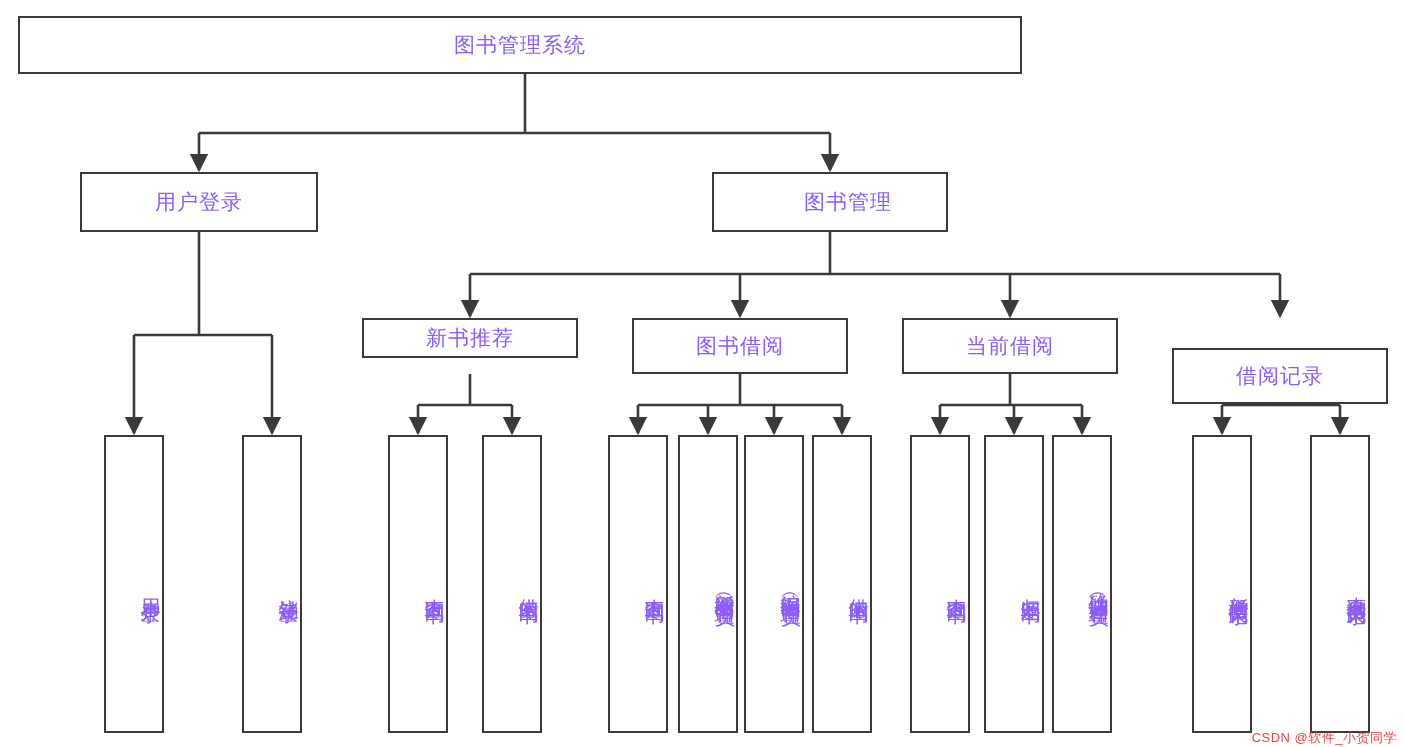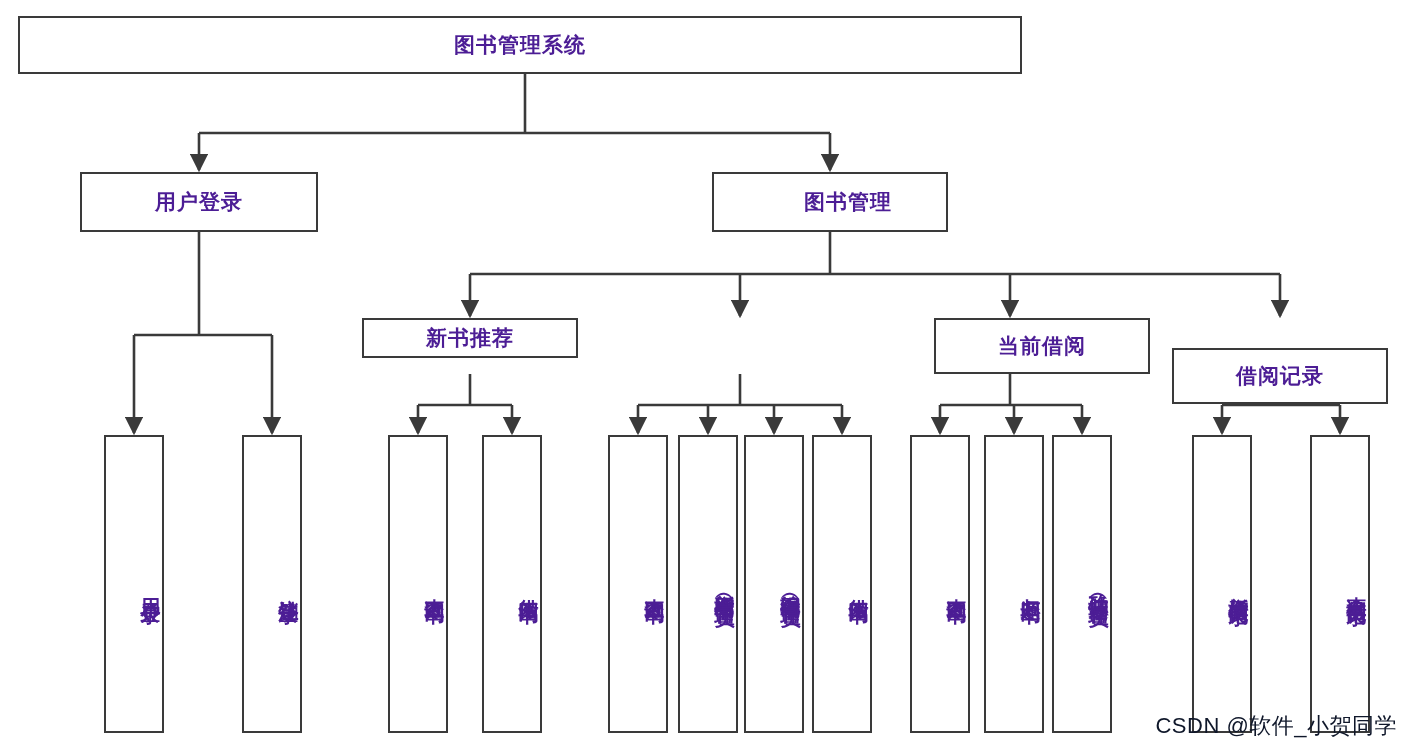--- a/index.html
+++ b/index.html
@@ -22,26 +22,25 @@
     left: 0;
     top: 0;
     width: 1405px;
     height: 747px;
   }
   .node {
     position: absolute;
     box-sizing: border-box;
     border: 2.5px solid #3a3a3a;
     background: #ffffff;
-    color: #4c1d95;
+    color: #8b5cf6;
     display: flex;
     align-items: center;
     justify-content: center;
     text-align: left;
-    font-weight: bold;
   }
   .node.horiz {
     font-size: 21px;
     letter-spacing: 1px;
     line-height: 1.1;
   }
   .node.vert {
     writing-mode: vertical-rl;
     text-orientation: upright;
     font-size: 20px;
@@ -52,23 +51,23 @@
     padding-top: 6px;
   }
   .node.vert .vtext {
     writing-mode: vertical-rl;
     text-orientation: upright;
     display: block;
   }
   #watermark {
     position: absolute;
     right: 8px;
-    bottom: 6px;
-    font-size: 22px;
-    color: #0f172a;
+    bottom: 0;
+    font-size: 13px;
+    color: #ef4444;
     letter-spacing: 0.5px;
     white-space: nowrap;
   }
 </style>
 </head>
 <body>
 
 <div id="diagram-root">
 
   <svg id="edge-layer" viewBox="0 0 1405 747" width="1405" height="747" xmlns="http://www.w3.org/2000/svg">
@@ -120,21 +119,22 @@
       <path d="M 1340 405 L 1340 433" marker-end="url(#arrow)"></path>
     </g>
   </svg>
 
   <div class="node horiz" id="node-root" style="left: 18px; top: 16px; width: 1004px; height: 58px;">图书管理系统</div>
 
   <div class="node horiz" id="node-l2-0" style="left: 80px; top: 172px; width: 238px; height: 60px;">用户登录</div>
   <div class="node horiz" id="node-l2-1" style="left: 712px; top: 172px; width: 236px; height: 60px; padding-left: 36px;">图书管理</div>
 
   <div class="node horiz" id="node-l3-0" style="left: 362px; top: 318px; width: 216px; height: 40px;">新书推荐</div>
-  <div class="node horiz" id="node-l3-2" style="left: 902px; top: 318px; width: 216px; height: 56px; margin-left: 32px;">当前借阅</div>
+  <div class="node horiz" id="node-l3-1" style="left: 632px; top: 318px; width: 216px; height: 56px;">图书借阅</div>
+  <div class="node horiz" id="node-l3-2" style="left: 902px; top: 318px; width: 216px; height: 56px;">当前借阅</div>
   <div class="node horiz" id="node-l3-3" style="left: 1172px; top: 318px; width: 216px; height: 56px; margin-top: 30px;">借阅记录</div>
 
   <div class="node vert" id="node-leaf-0" style="left: 104px; top: 435px; width: 60px; height: 298px;">
       <span class="vtext">用户登录</span>
     </div>
   <div class="node vert" id="node-leaf-1" style="left: 242px; top: 435px; width: 60px; height: 298px;">
       <span class="vtext">注销登录</span>
     </div>
   <div class="node vert" id="node-leaf-2" style="left: 388px; top: 435px; width: 60px; height: 298px;">
       <span class="vtext">查询图书</span>

